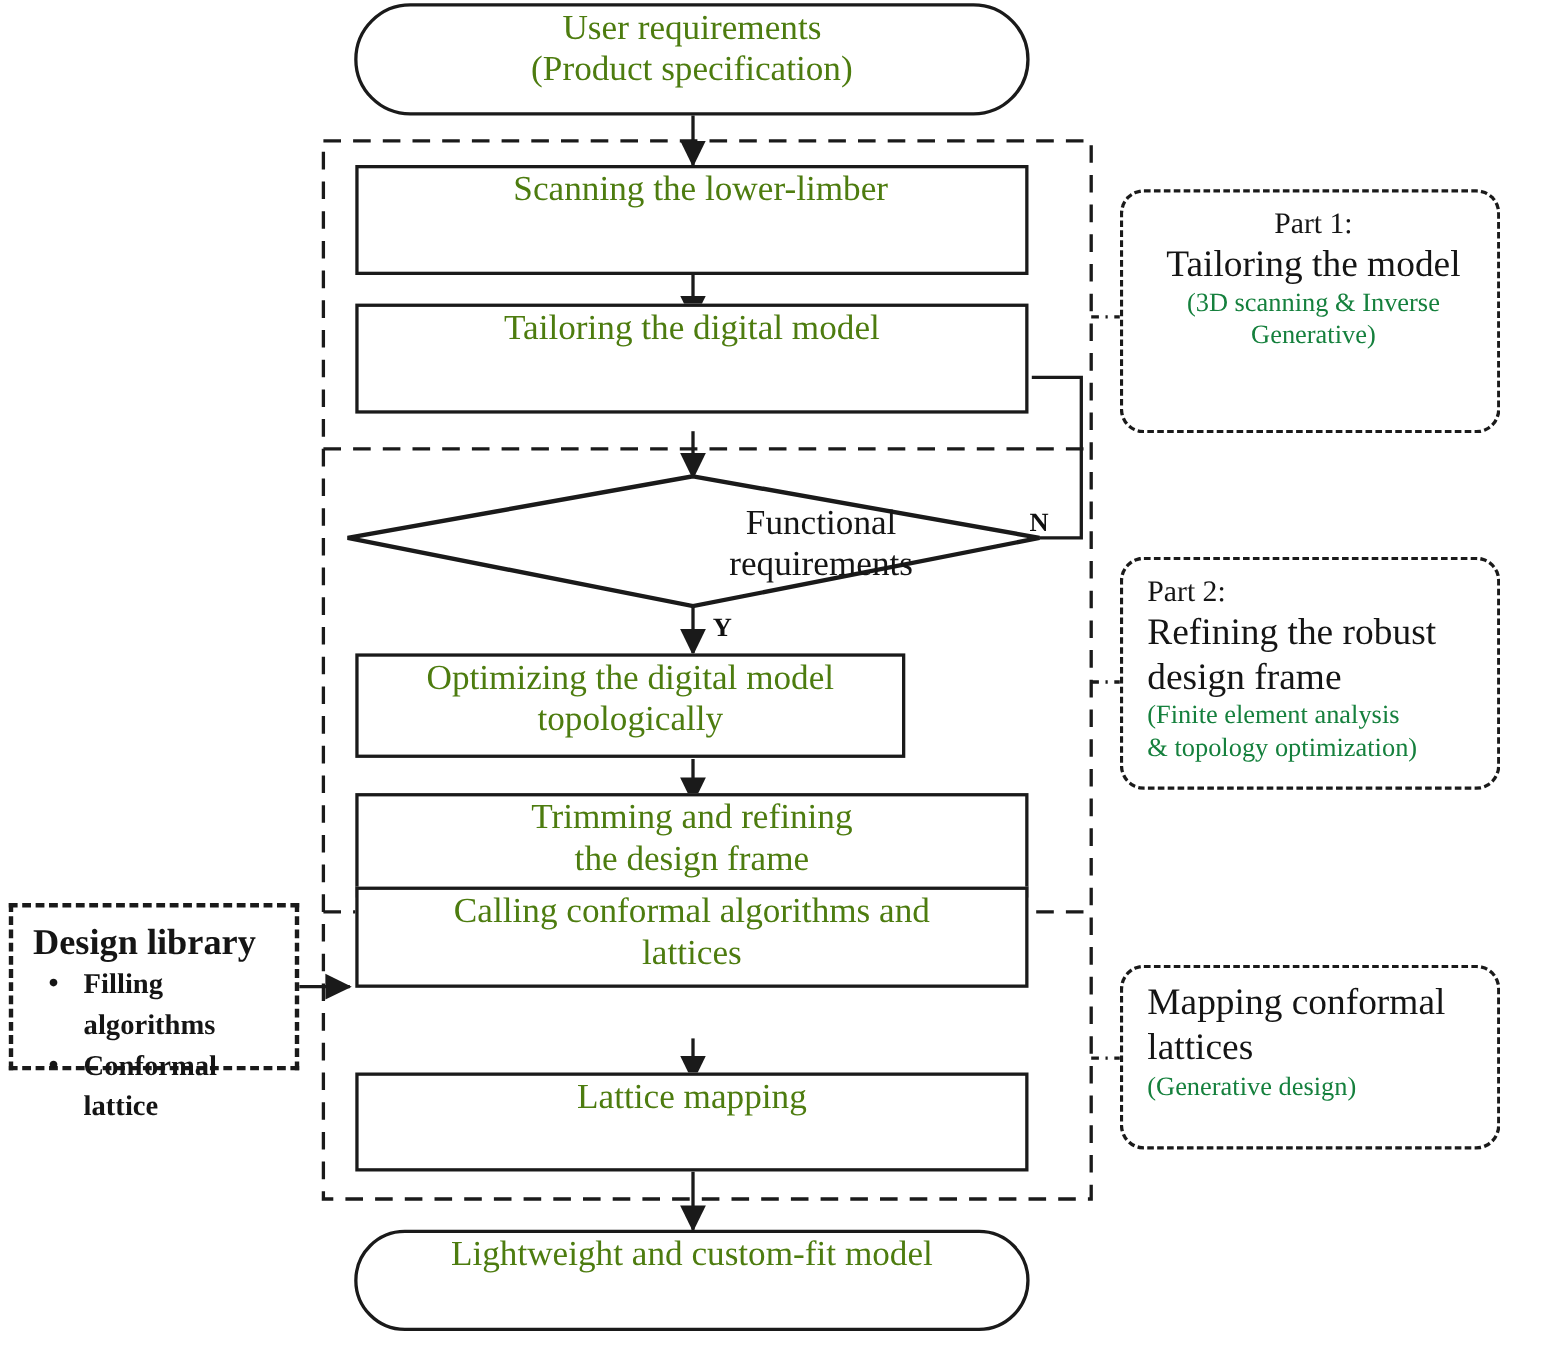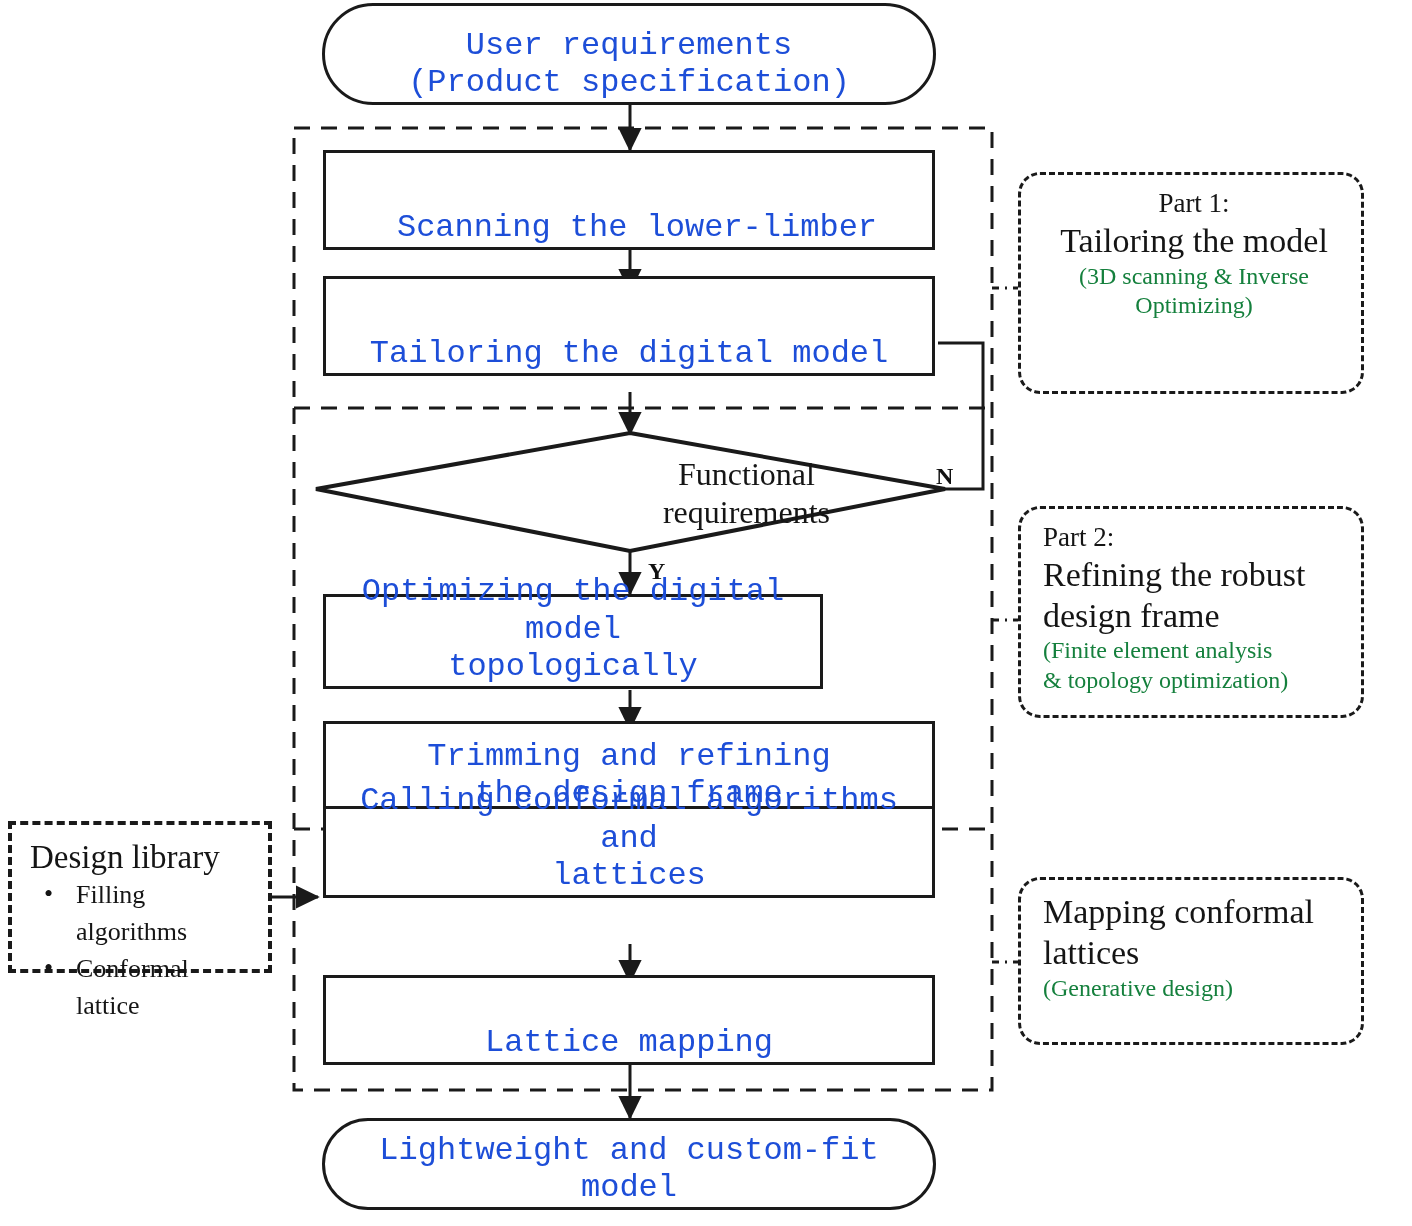--- a/index.html
+++ b/index.html
@@ -22,26 +22,25 @@
     left: 0;
     top: 0;
     width: 1412px;
     height: 1226px;
     pointer-events: none;
   }
   .node {
     position: absolute;
     box-sizing: border-box;
     display: flex;
-    align-items: flex-end;
+    align-items: flex-start;
     justify-content: center;
     text-align: center;
     line-height: 1.18;
-    color: #1d4ed8;
-    font-family: Liberation Mono, monospace;
+    color: #4d7c0f;
   }
   .proc {
     border: 3px solid #1a1a1a;
     background: #ffffff;
     font-size: 32px;
   }
   .term {
     border: 3px solid #1a1a1a;
     background: #ffffff;
     border-radius: 999px;
@@ -86,20 +85,21 @@
     font-size: 24px;
     line-height: 1.22;
     color: #15803d;
   }
   .lib-box {
     position: absolute;
     box-sizing: border-box;
     border: 4px dashed #1a1a1a;
     background: #ffffff;
     padding: 14px 10px 10px 18px;
+    font-weight: bold;
   }
   .lib-title {
     font-size: 33px;
     line-height: 1.1;
     margin-bottom: 2px;
     color: #151515;
   }
   .lib-list {
     margin: 0;
     padding: 0;
@@ -227,21 +227,21 @@
   <div class="node term" style="left:322px; top:1118px; width:614px; height:92px;">
     <div>
       <span>Lightweight and custom-fit model</span>
     </div>
   </div>
 
   <div class="part-box" style="left:1018px; top:172px; width:346px; height:222px;text-align:center;">
     <div class="part-kicker">Part 1:</div>
     <div class="part-title">Tailoring the model</div>
     <div class="part-sub">(3D scanning &amp; Inverse</div>
-    <div class="part-sub">Optimizing)</div>
+    <div class="part-sub">Generative)</div>
   </div>
 
   <div class="part-box" style="left:1018px; top:506px; width:346px; height:212px;">
     <div class="part-kicker">Part 2:</div>
     <div class="part-title">Refining the robust</div>
     <div class="part-title">design frame</div>
     <div class="part-sub">(Finite element analysis</div>
     <div class="part-sub">&amp; topology optimization)</div>
   </div>
 

